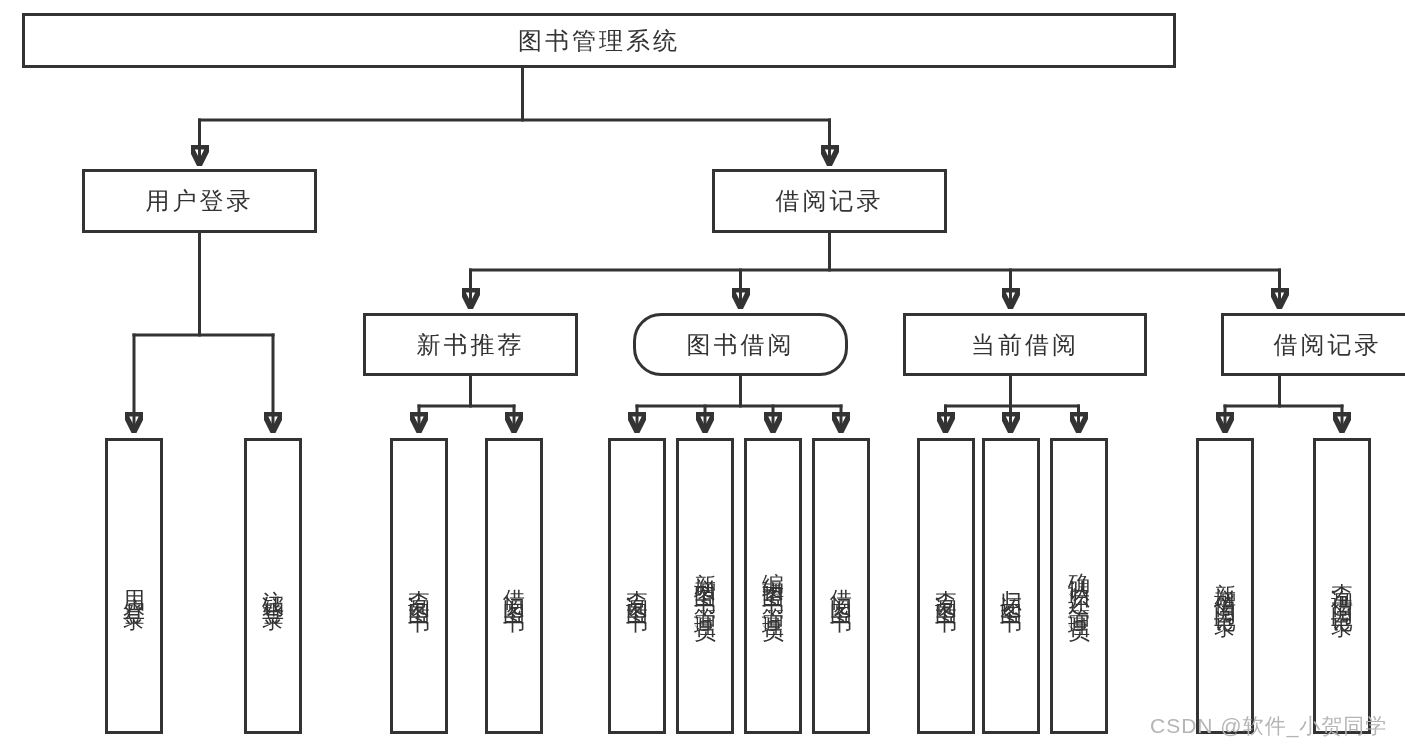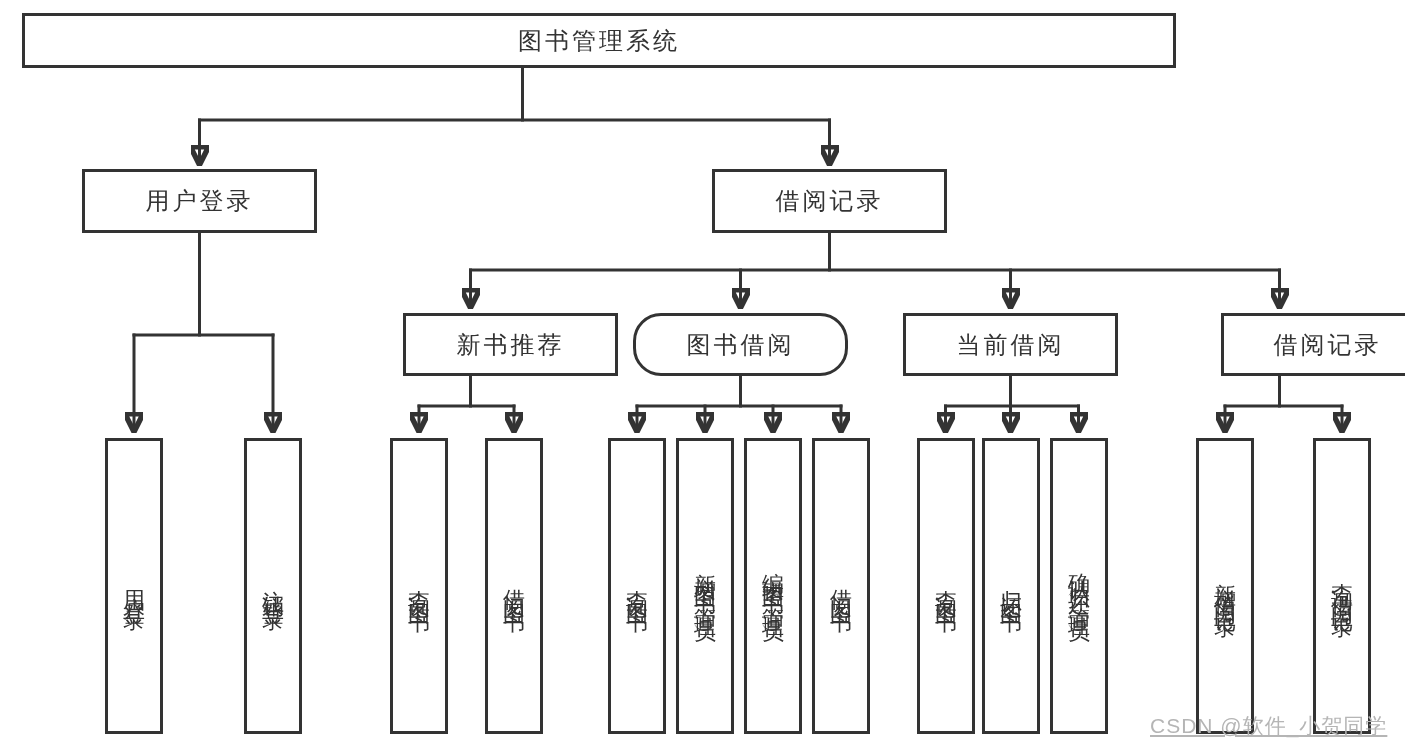--- a/index.html
+++ b/index.html
@@ -53,21 +53,20 @@
     line-height: 1;
   }
   .watermark {
     position: absolute;
     left: 1150px;
     top: 712px;
     font-size: 21px;
     letter-spacing: 1px;
     color: var(--watermark);
     white-space: nowrap;
-    text-decoration: underline;
   }
   svg line, svg path { stroke: var(--line); stroke-width: 3; fill: none; stroke-linecap: square; }
 </style>
 </head>
 <body>
 
 <div class="canvas">
 
   <svg class="connectors" width="1405" height="747" viewBox="0 0 1405 747">
     <defs>
@@ -115,23 +114,23 @@
     <line x1="1225" y1="406" x2="1342" y2="406"></line>
     <line x1="1225" y1="406" x2="1225" y2="431" marker-end="url(#arrow)"></line>
     <line x1="1342" y1="406" x2="1342" y2="431" marker-end="url(#arrow)"></line>
   </svg>
 
   <div class="node" style="left:22px; top:13px; width:1154px; height:55px;">图书管理系统</div>
 
   <div class="node" style="left:82px; top:169px; width:235px; height:64px;">用户登录</div>
   <div class="node" style="left:712px; top:169px; width:235px; height:64px;">借阅记录</div>
 
-  <div class="node" style="left:363px; top:313px; width:215px; height:63px;margin-left:40px;">新书推荐</div>
+  <div class="node" style="left:363px; top:313px; width:215px; height:63px;">新书推荐</div>
   <div class="node" style="left:633px; top:313px; width:215px; height:63px;border-radius:28px;">图书借阅</div>
-  <div class="node" style="left:903px; top:313px; width:215px; height:63px;">当前借阅</div>
+  <div class="node" style="left:903px; top:313px; width:244px; height:63px;">当前借阅</div>
   <div class="node" style="left:1173px; top:313px; width:213px; height:63px;margin-left:48px;">借阅记录</div>
 
   <div class="leaf" style="left:105px;">用户登录</div>
   <div class="leaf" style="left:244px;">注销登录</div>
 
   <div class="leaf" style="left:390px;">查询图书</div>
   <div class="leaf" style="left:485px;">借阅图书</div>
 
   <div class="leaf" style="left:608px;">查询图书</div>
   <div class="leaf" style="left:676px;">新增图书（管理员）</div>

